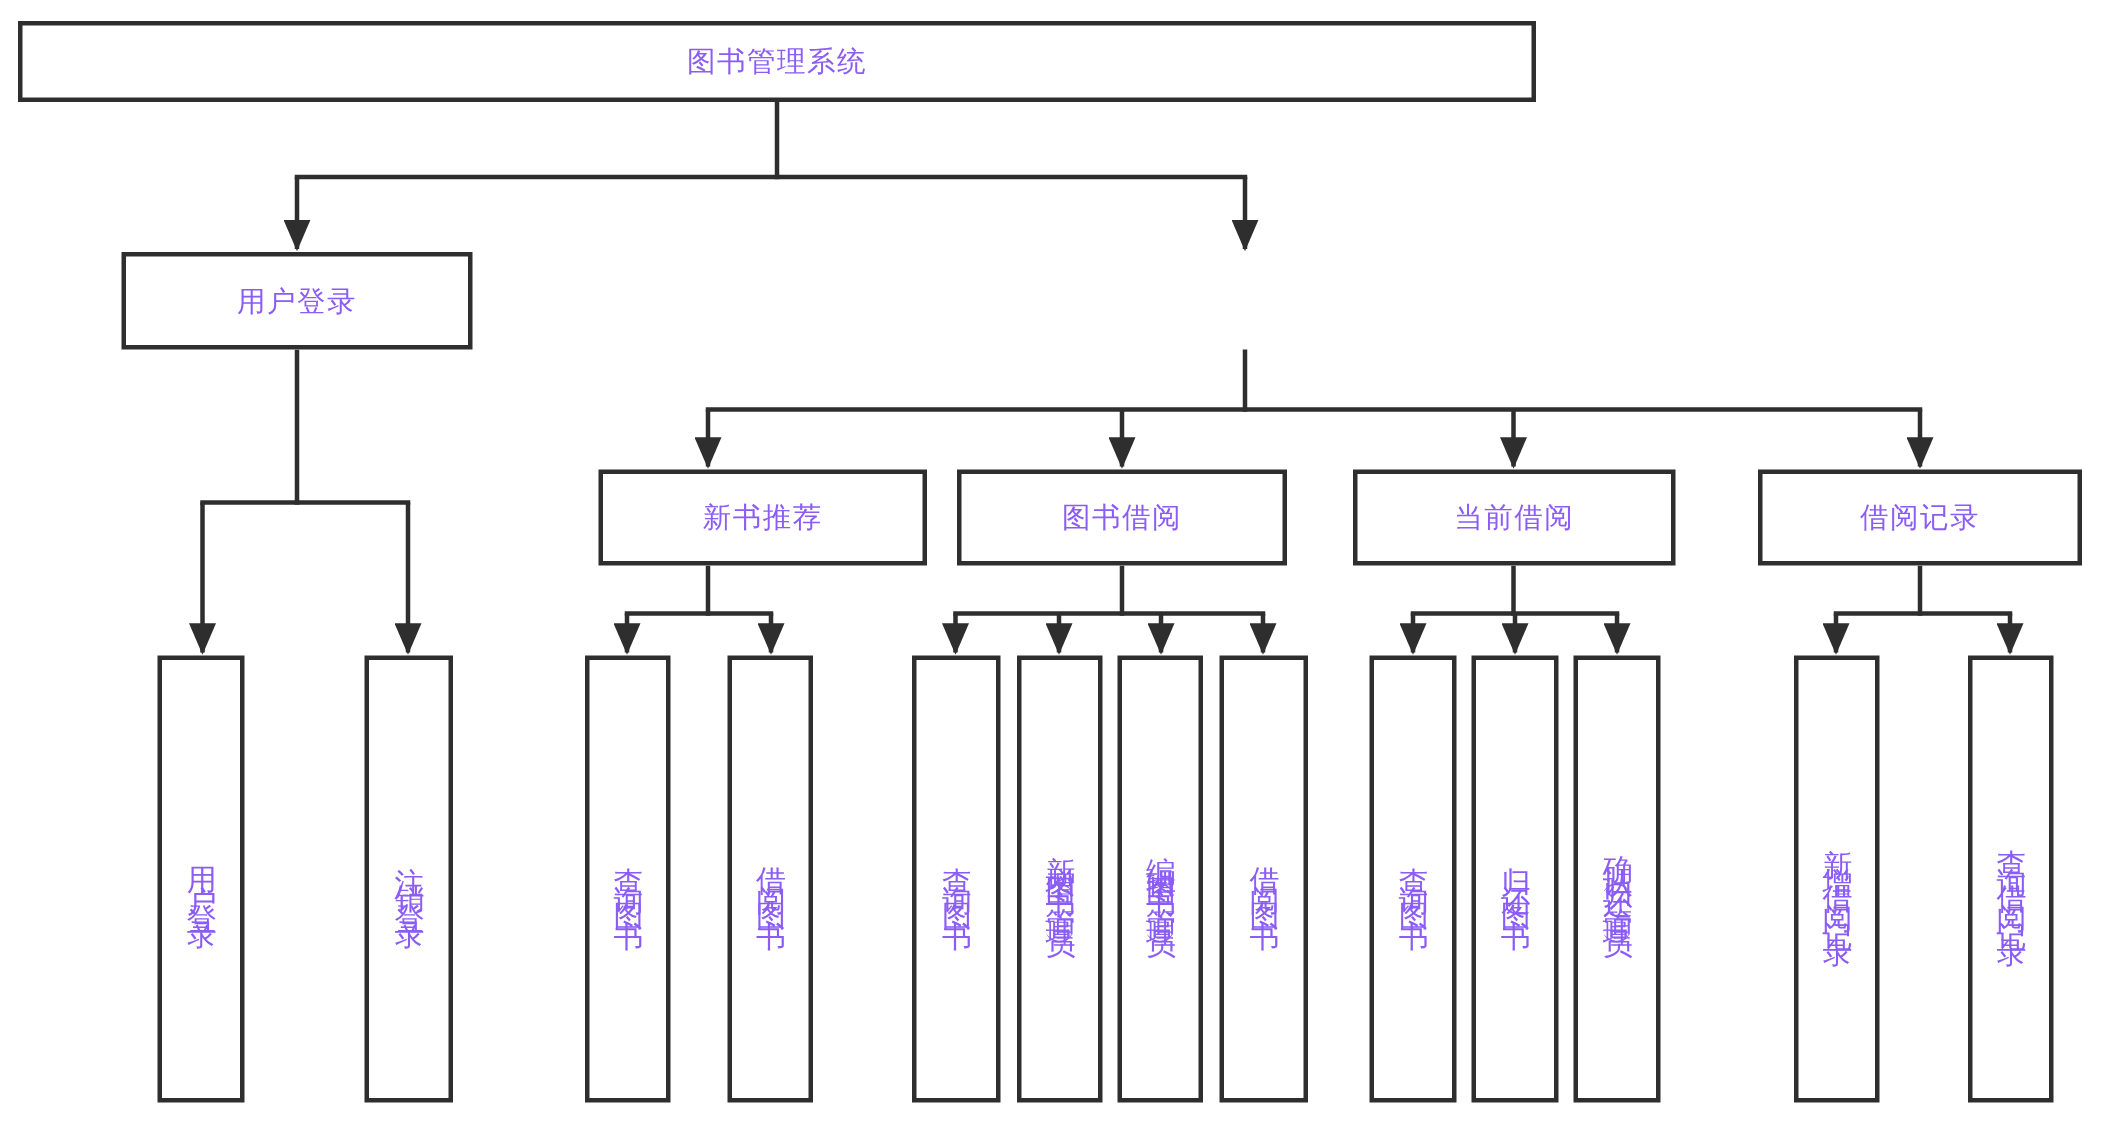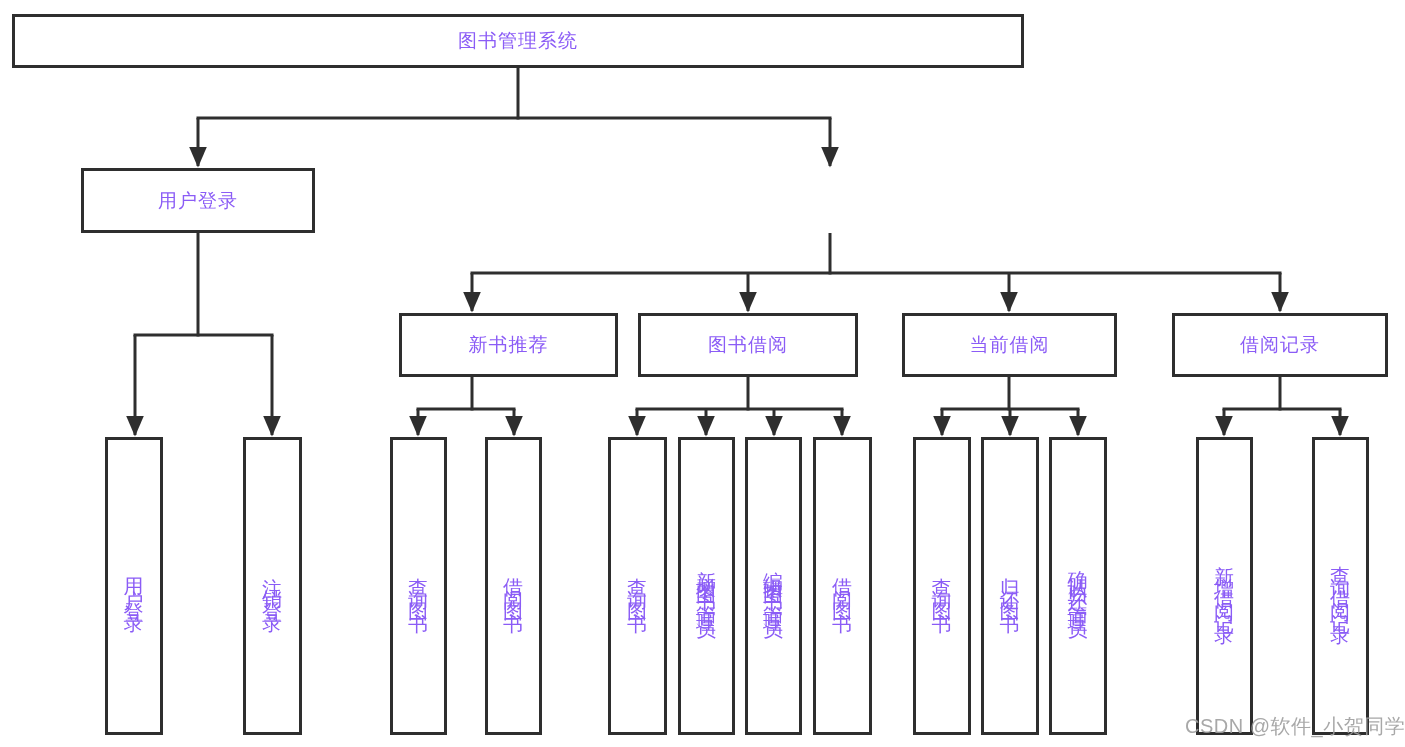--- a/index.html
+++ b/index.html
@@ -177,15 +177,14 @@
     <span class="vtext tight">确认归还（管理员）</span>
   </div>
 
   <div class="node vbox" style="left:1196px; top:437px; width:57px; height:298px;">
     <span class="vtext">新增借阅记录</span>
   </div>
   <div class="node vbox" style="left:1312px; top:437px; width:57px; height:298px;">
     <span class="vtext">查询借阅记录</span>
   </div>
 
-  <div class="watermark">CSDN @软件_小贺同学</div>
 
 </div>
 
 </body></html>

